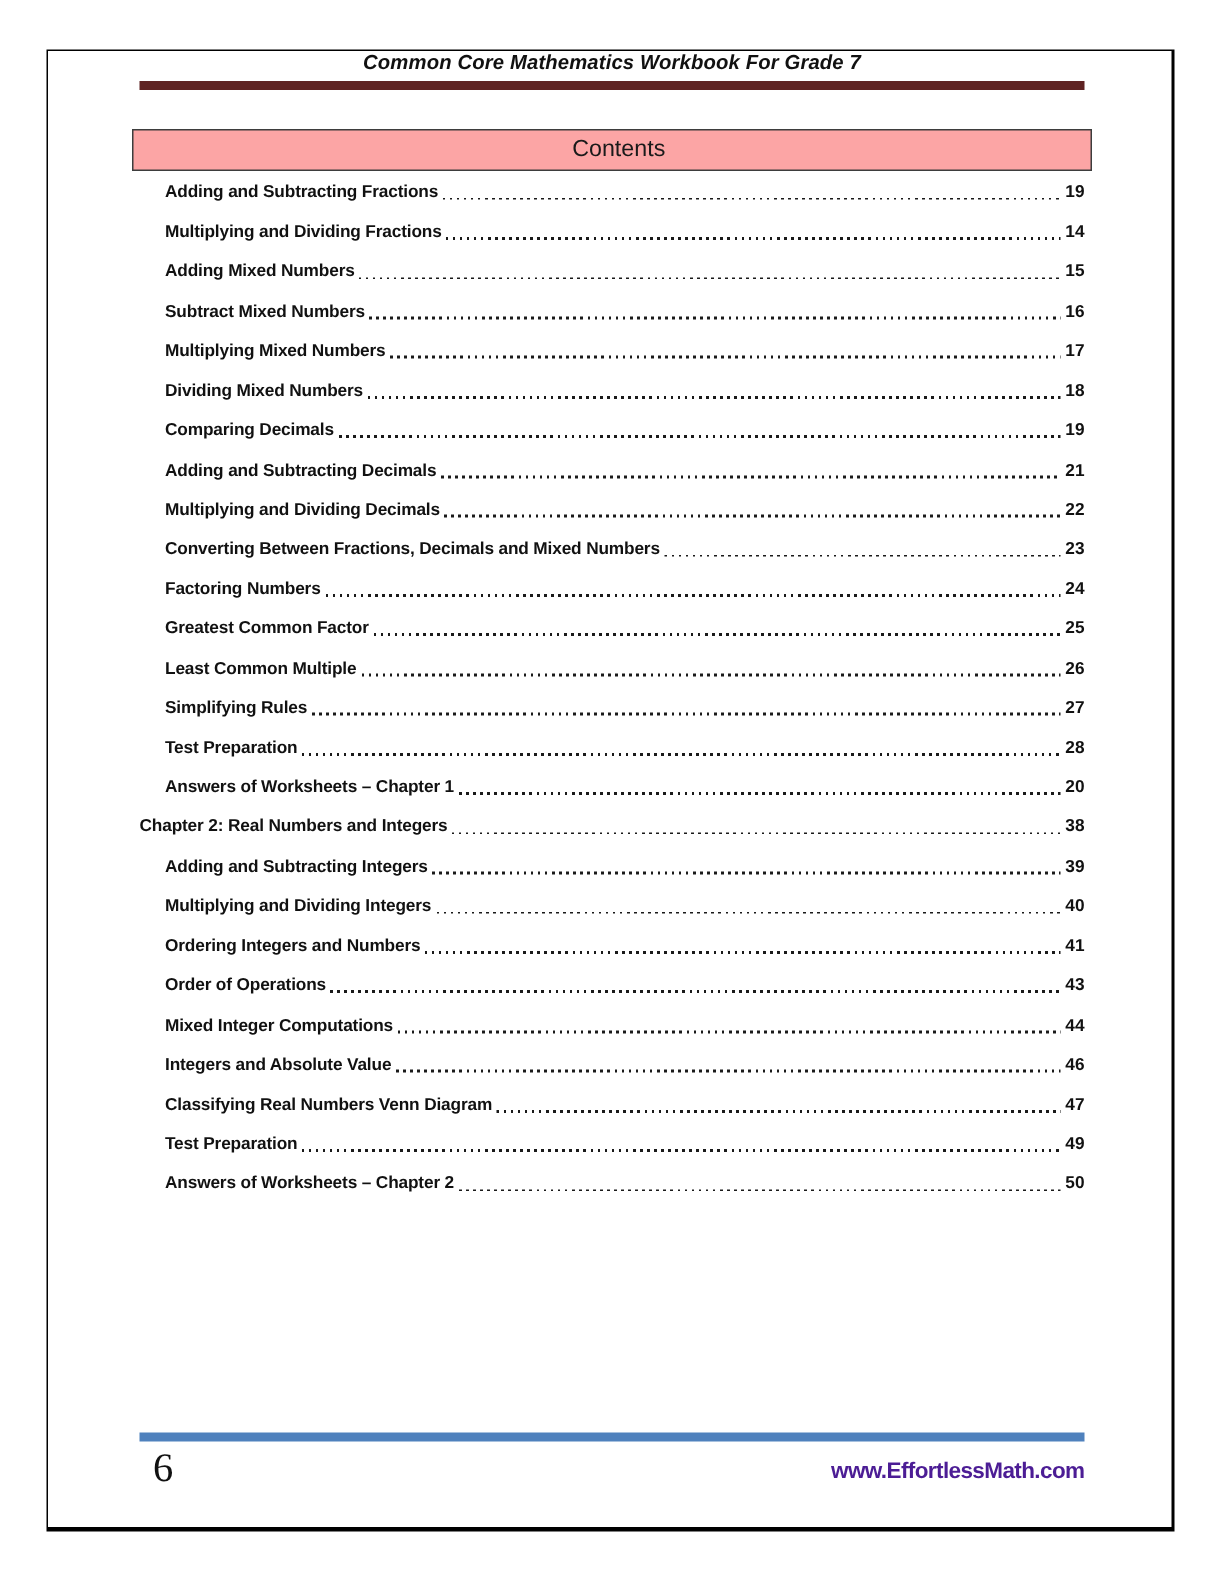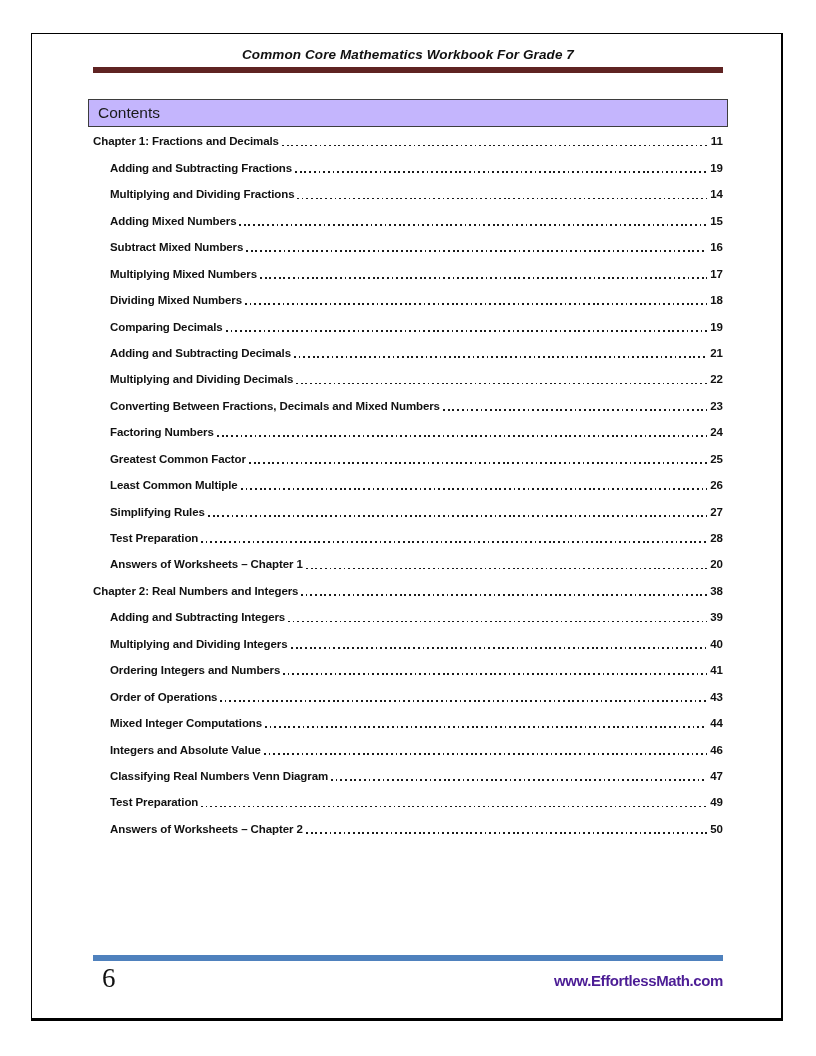--- a/index.html
+++ b/index.html
@@ -28,21 +28,20 @@
     border-bottom-width: 3px;
     background: #ffffff;
   }
   .content {
     position: absolute;
     left: 93px;
     top: 33px;
     width: 630px;
   }
   .header-title {
-    margin-top: 13px;
     text-align: center;
     font-size: 13.5px;
     font-weight: bold;
     font-style: italic;
     color: #111111;
     letter-spacing: 0.1px;
     line-height: 18px;
   }
   .header-rule {
     height: 6px;
@@ -133,30 +132,25 @@
 </head>
 <body>
 
 <div class="canvas">
   <div class="page-border"></div>
 
   <div class="content">
     <div class="header-title">Common Core Mathematics Workbook For Grade 7</div>
     <div class="header-rule" style="background: rgb(95, 35, 34);"></div>
 
-    <div class="contents-box" style="background: #c4b5fd;">
+    <div class="contents-box" style="background: #fca5a5; justify-content: center;">
       <span class="contents-title">Contents</span>
     </div>
 
     <div class="toc">
-        <div class="toc-row level-0">
-          <span class="toc-label">Chapter 1: Fractions and Decimals</span>
-          <span class="toc-leader"></span>
-          <span class="toc-page">11</span>
-        </div>
         <div class="toc-row level-1">
           <span class="toc-label">Adding and Subtracting Fractions</span>
           <span class="toc-leader"></span>
           <span class="toc-page">19</span>
         </div>
         <div class="toc-row level-1">
           <span class="toc-label">Multiplying and Dividing Fractions</span>
           <span class="toc-leader"></span>
           <span class="toc-page">14</span>
         </div>

